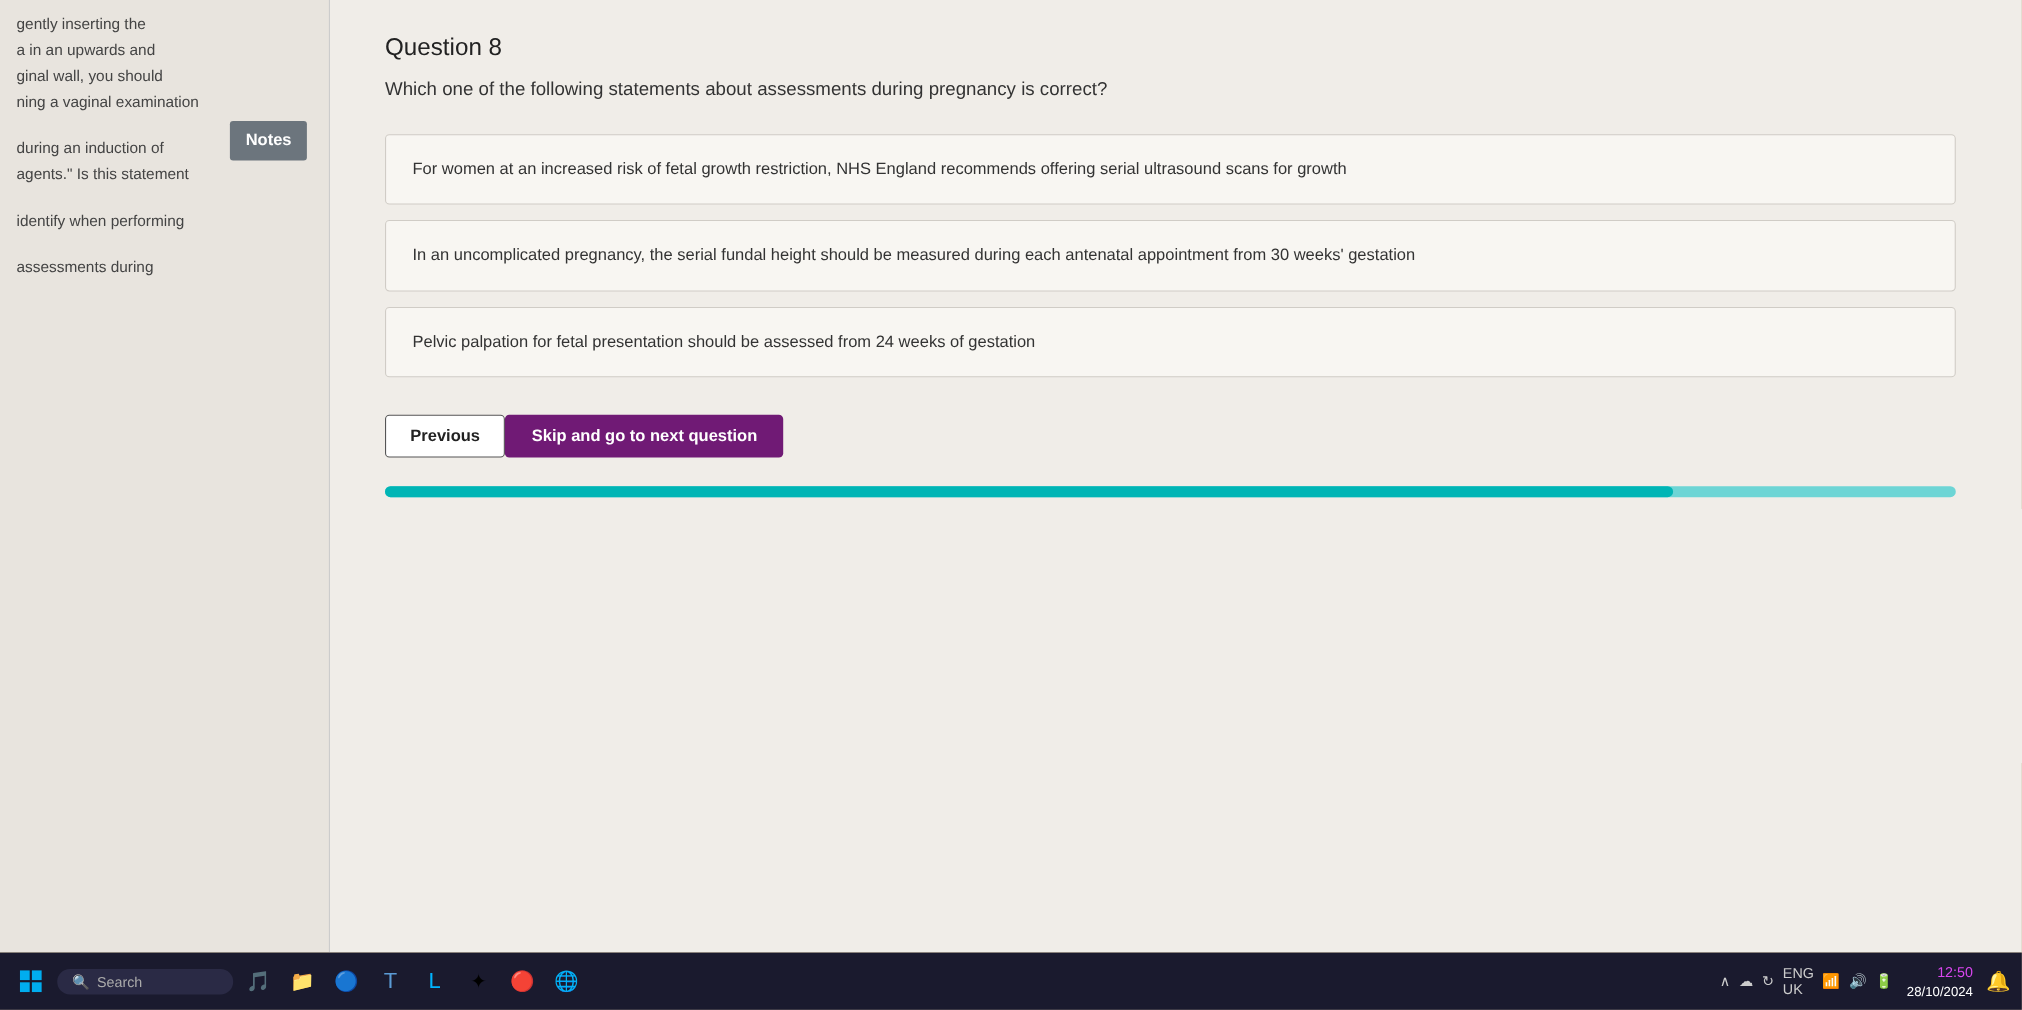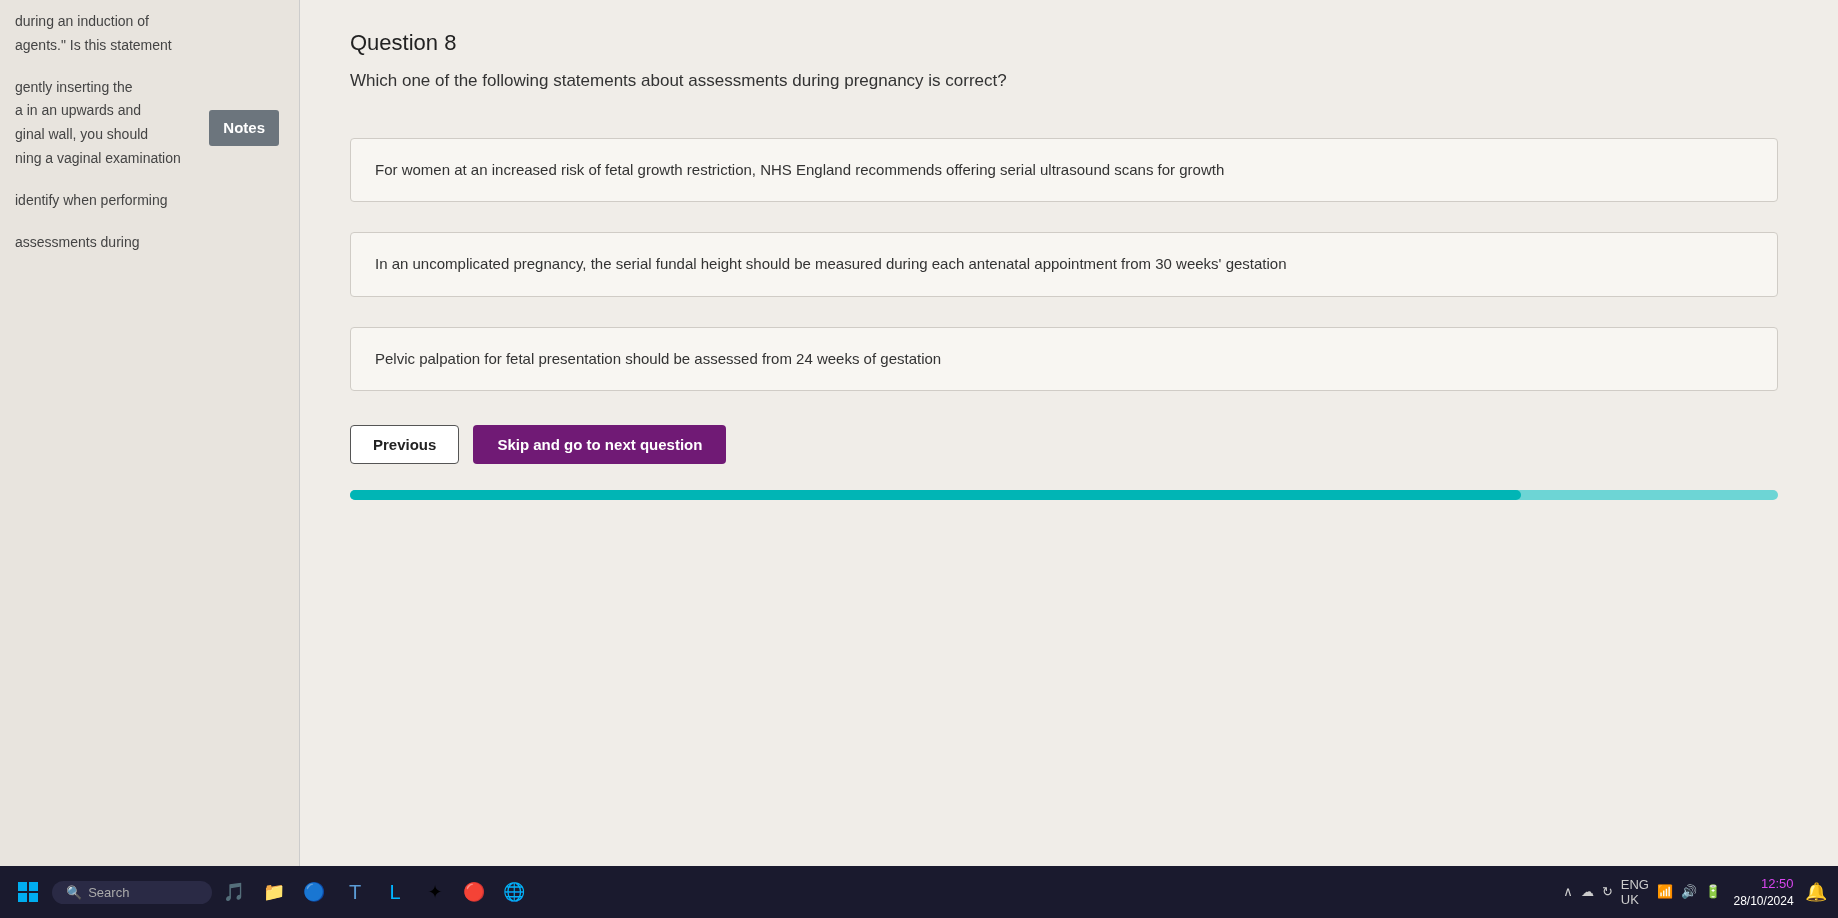--- a/index.html
+++ b/index.html
@@ -84,27 +84,25 @@
     .answer-option {
       background: #f8f6f2;
       border: 1px solid #d0ccc6;
       border-radius: 4px;
       padding: 20px 24px;
       margin-bottom: 14px;
       font-size: 15px;
       color: #333;
       cursor: pointer;
       line-height: 1.5;
-      margin-top: 16px;
     }
 
     .button-row {
       display: flex;
       align-items: center;
-      gap: 14px;
       margin-top: 20px;
       margin-bottom: 16px;
     }
 
     .btn-previous {
       background: white;
       border: 1.5px solid #555;
       color: #222;
       font-size: 15px;
       font-weight: 600;
@@ -216,29 +214,29 @@
     }
   </style>
 </head>
 <body>
 
 <div class="main-area">
 
   <div class="sidebar">
     <div class="sidebar-text">
       <p>
-        <span>during an induction of</span><br>
-        <span>agents." Is this statement</span>
-      </p>
-      <p>
         <span>gently inserting the</span>
         <span class="notes-badge">Notes</span><br>
         <span>a in an upwards and</span><br>
         <span>ginal wall, you should</span><br>
         <span>ning a vaginal examination</span>
+      </p>
+      <p>
+        <span>during an induction of</span><br>
+        <span>agents." Is this statement</span>
       </p>
       <p>
         <span>identify when performing</span>
       </p>
       <p>
         <span>assessments during</span>
       </p>
     </div>
   </div>
 

